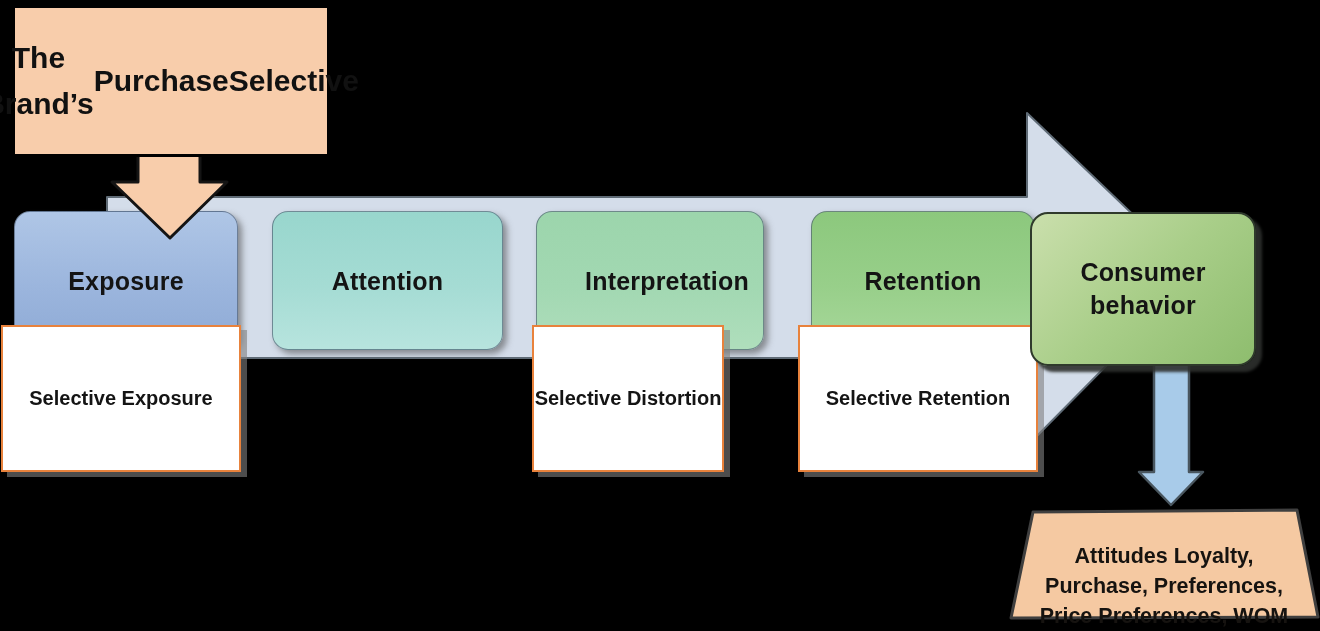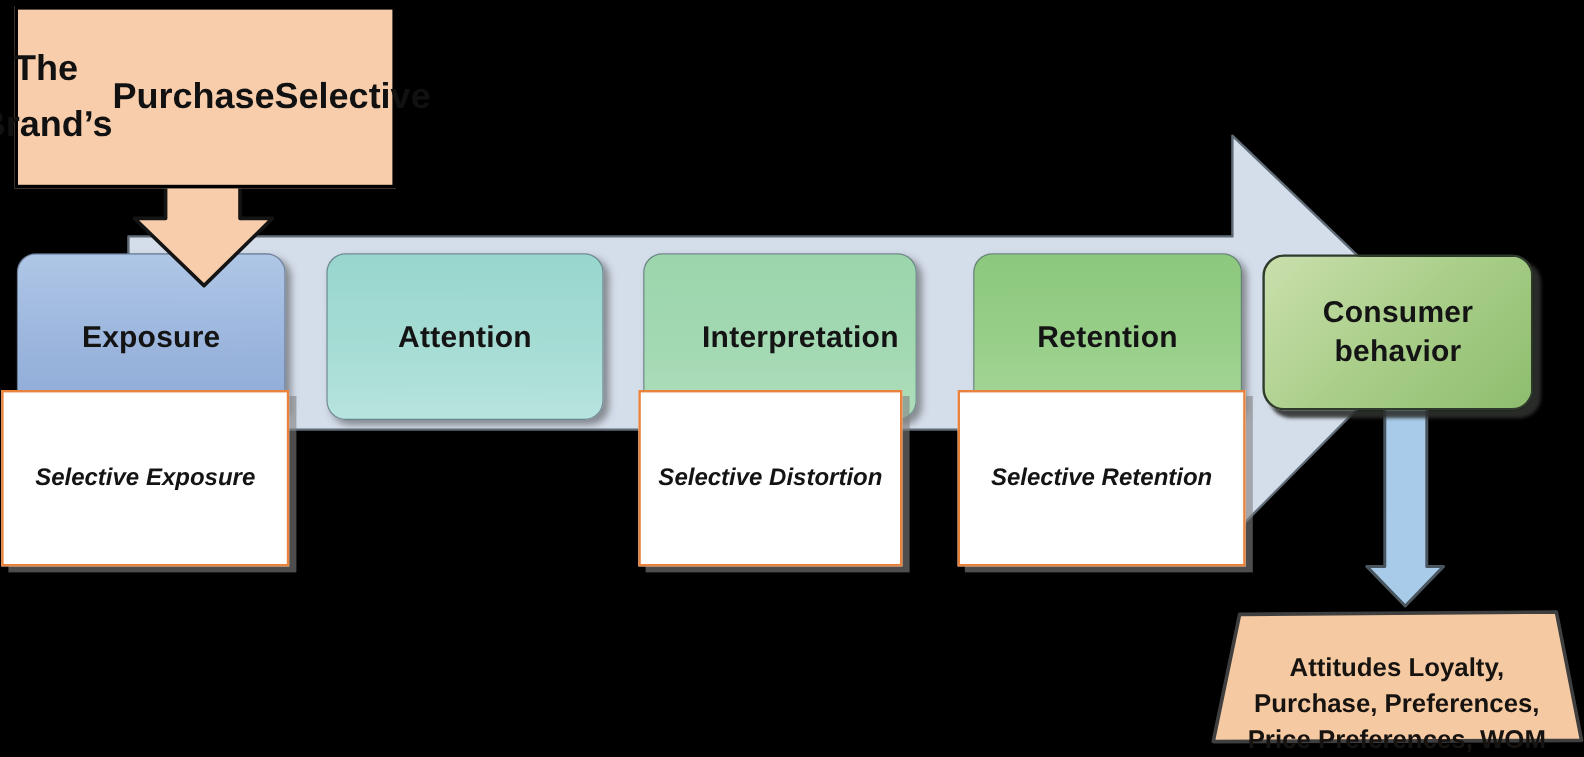--- a/index.html
+++ b/index.html
@@ -20,38 +20,38 @@
   }
   .stage .lbl{
     font-weight:bold;font-size:25px;line-height:32px;color:#141414;
     text-align:center;letter-spacing:.2px;
   }
   .stage.s-exposure{left:14px;width:224px;background:linear-gradient(180deg,#AFC6E6 0%,#9BB5DD 55%,#8EAAD5 100%);}
   .stage.s-attention{left:272px;width:231px;background:linear-gradient(180deg,#98D6CD 0%,#A5DCD4 55%,#B7E4DE 100%);}
   .stage.s-interpretation{left:536px;width:228px;background:linear-gradient(180deg,#9CD5AC 0%,#A2D8B2 55%,#AFDEBC 100%);padding-left:34px;}
   .stage.s-retention{left:799px;width:224px;background:linear-gradient(180deg,#8CC87D 0%,#98CF8A 55%,#A8D89B 100%);margin-left:12px;}
   .stage.s-consumer{
-    left:1052px;top:212px;width:226px;height:130px;border-radius:18px;
+    left:1030px;top:212px;width:226px;height:154px;border-radius:18px;
     background:linear-gradient(135deg,#CADFAC 0%,#A9CE89 50%,#8EBD6E 100%);
     border:2px solid #2f3a2c;
     box-shadow:6px 6px 3px rgba(45,48,45,.9);
   }
   .stage.s-consumer .lbl{font-size:25px;line-height:33px;width:200px;}
 
   
   .selbox{
     position:absolute;top:325px;height:147px;background:#ffffff;
     border:2px solid #E8823C;box-sizing:border-box;
     box-shadow:6px 5px 0 rgba(128,128,128,.6);
-    display:flex;align-items:center;justify-content:center;font-style:italic;
+    display:flex;align-items:center;justify-content:center;
   }
   .selbox .lbl{font-weight:bold;font-size:20px;color:#141414;text-align:center;}
   .selbox.b1{left:1px;width:240px;}
   .selbox.b2{left:266px;width:241px;}
-  .selbox.b3{left:532px;width:220px;}
+  .selbox.b3{left:532px;width:192px;}
   .selbox.b4{left:798px;width:240px;}
 
   
   .callout{
     position:absolute;left:12px;top:5px;width:318px;height:152px;
     background:#F8CDAB;border:3px solid #000;box-sizing:border-box;
     display:flex;flex-direction:row;align-items:center;justify-content:center;
   }
   .callout .line{
     display:block;font-weight:bold;font-size:30px;line-height:46px;

